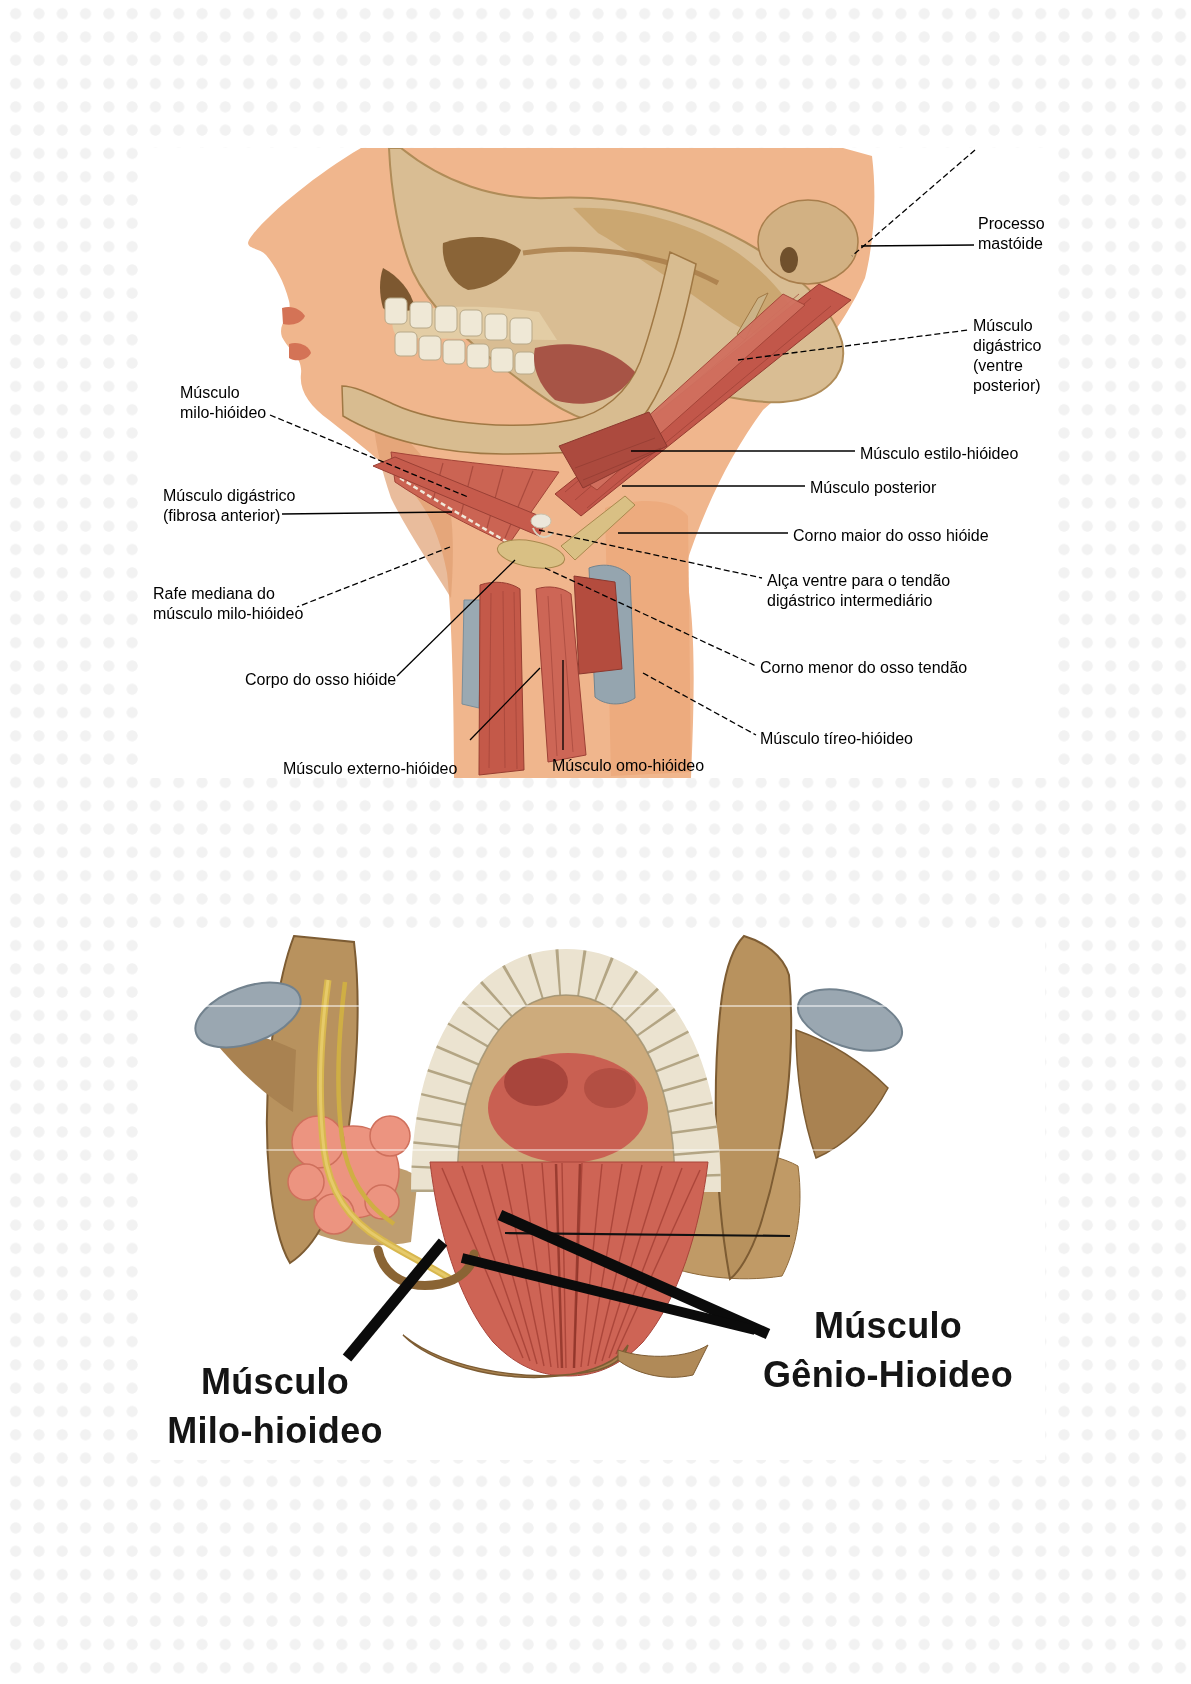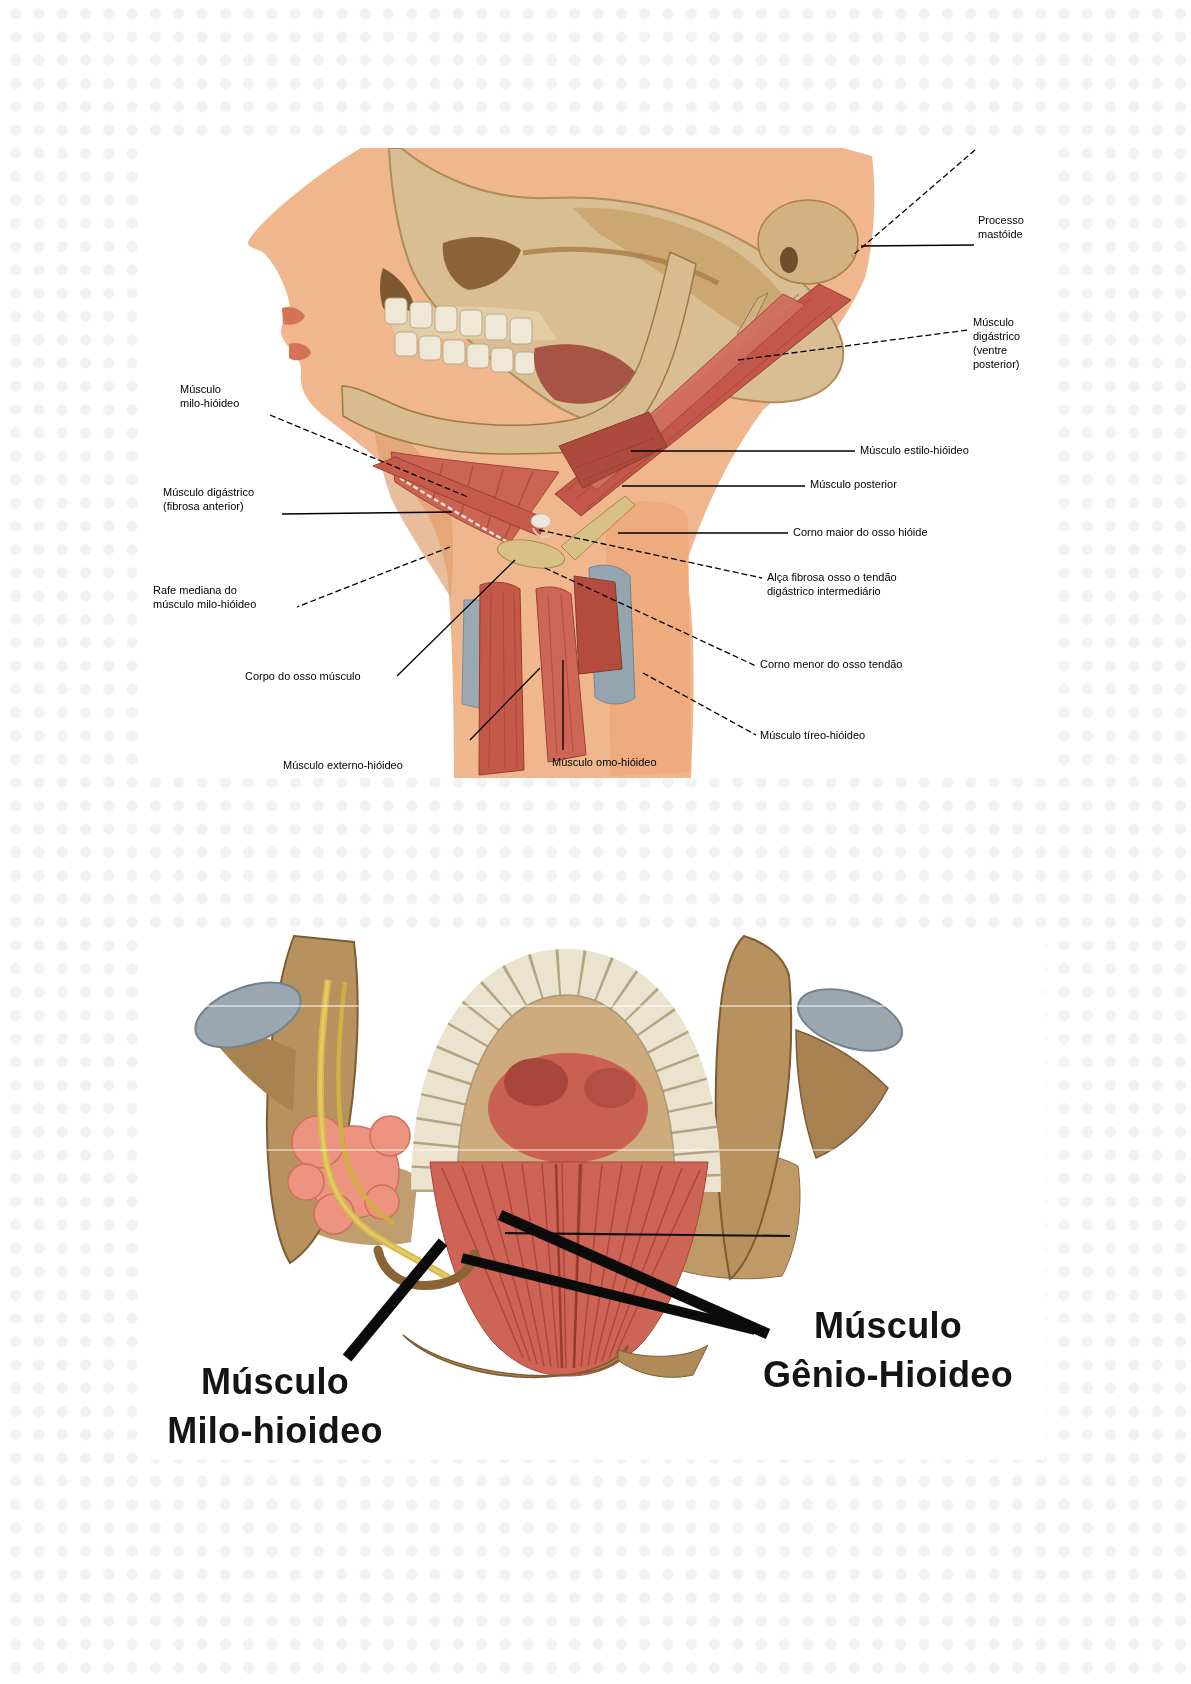--- a/index.html
+++ b/index.html
@@ -8,21 +8,21 @@
     background-color:#ffffff;
     background-image:radial-gradient(circle,#f2f2f2 5.2px,rgba(255,255,255,0) 5.9px);
     background-size:23.3px 23.3px;background-position:4px 2px;
     font-family:"Liberation Sans",sans-serif;
   }
   .figbox{position:absolute;background:#ffffff;}
   #fig1{left:143px;top:148px;width:907px;height:630px;}
   #fig2{left:148px;top:930px;width:897px;height:530px;}
   .art{position:absolute;left:0;top:0;}
   .lbl{
-    position:absolute;font-size:11px;line-height:1.26;color:#000;
+    position:absolute;font-size:16px;line-height:1.26;color:#000;
     white-space:pre-line;font-family:"Liberation Sans",sans-serif;
   }
   .biglbl{
     position:absolute;font-weight:bold;font-size:36px;line-height:1.36;color:#151515;
     text-align:center;white-space:pre-line;letter-spacing:.3px;
     font-family:"Liberation Sans",sans-serif;
   }
 </style>
 </head>
 <body>
@@ -108,33 +108,33 @@
       <line x1="127" y1="267" x2="325" y2="349" stroke-dasharray="6 3"></line>
     </g>
   </svg>
 
   <div class="lbl" style="left:37px;top:235px">Músculo
 milo-hióideo</div>
   <div class="lbl" style="left:20px;top:338px">Músculo digástrico
 (fibrosa anterior)</div>
   <div class="lbl" style="left:10px;top:436px">Rafe mediana do
 músculo milo-hióideo</div>
-  <div class="lbl" style="left:102px;top:522px">Corpo do osso músculo</div>
+  <div class="lbl" style="left:102px;top:522px">Corpo do osso hióide</div>
   <div class="lbl" style="left:140px;top:611px">Músculo externo-hióideo</div>
   <div class="lbl" style="left:409px;top:608px">Músculo omo-hióideo</div>
   <div class="lbl" style="left:835px;top:66px">Processo
 mastóide</div>
   <div class="lbl" style="left:830px;top:168px">Músculo
 digástrico
 (ventre
 posterior)</div>
   <div class="lbl" style="left:717px;top:296px">Músculo estilo-hióideo</div>
   <div class="lbl" style="left:667px;top:330px">Músculo posterior</div>
   <div class="lbl" style="left:650px;top:378px">Corno maior do osso hióide</div>
-  <div class="lbl" style="left:624px;top:423px">Alça fibrosa osso o tendão
+  <div class="lbl" style="left:624px;top:423px">Alça ventre para o tendão
 digástrico intermediário</div>
   <div class="lbl" style="left:617px;top:510px">Corno menor do osso tendão</div>
   <div class="lbl" style="left:617px;top:581px">Músculo tíreo-hióideo</div>
 </div>
 
 <div class="figbox" id="fig2">
   <svg class="art" width="897" height="530" viewBox="0 0 897 530">
     <g>
       <path d="M150,230 C195,224 245,232 270,246 L263,312 C224,320 178,312 153,296 Z" fill="#b8935f" opacity="0.9"></path>
       <path d="M146,6 L206,12 C213,70 210,150 196,226 C188,278 168,316 142,333 C122,300 114,210 122,130 C127,74 136,32 146,6 Z" fill="#b8925e" stroke="#7d5c33" stroke-width="2"></path>

